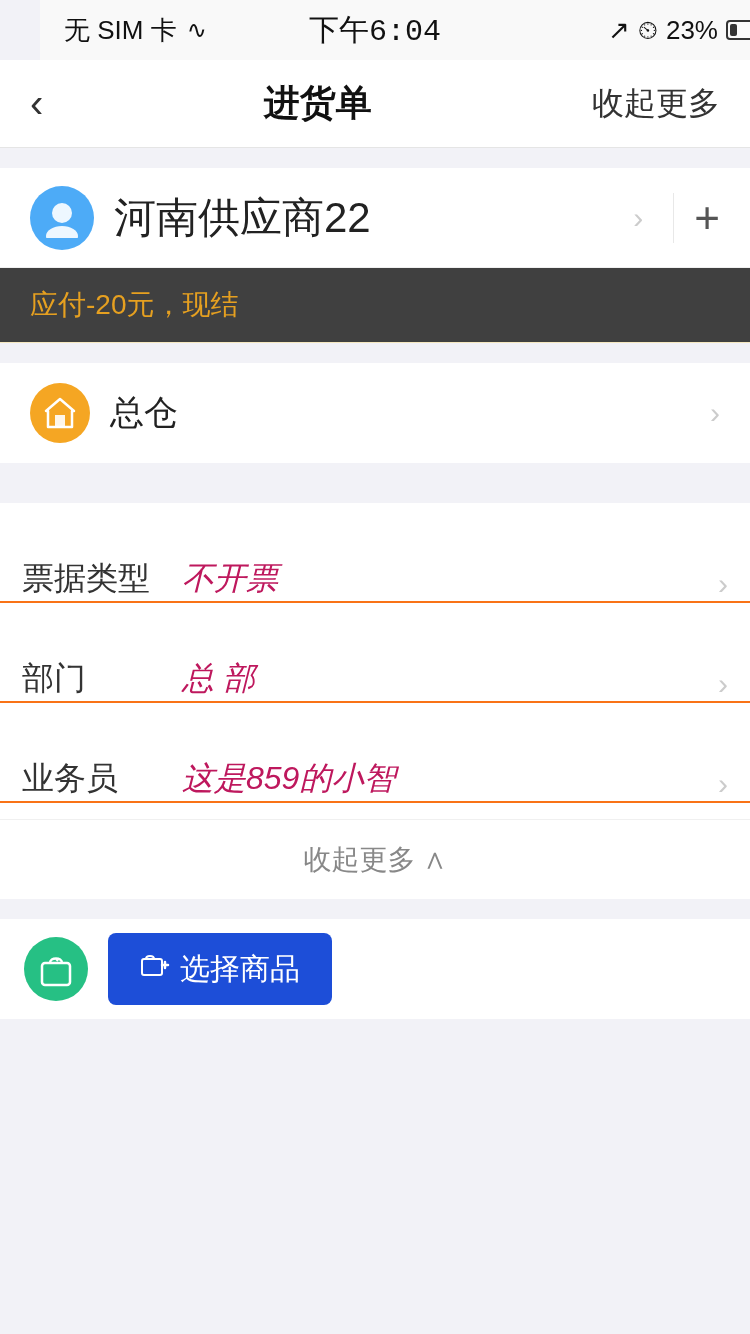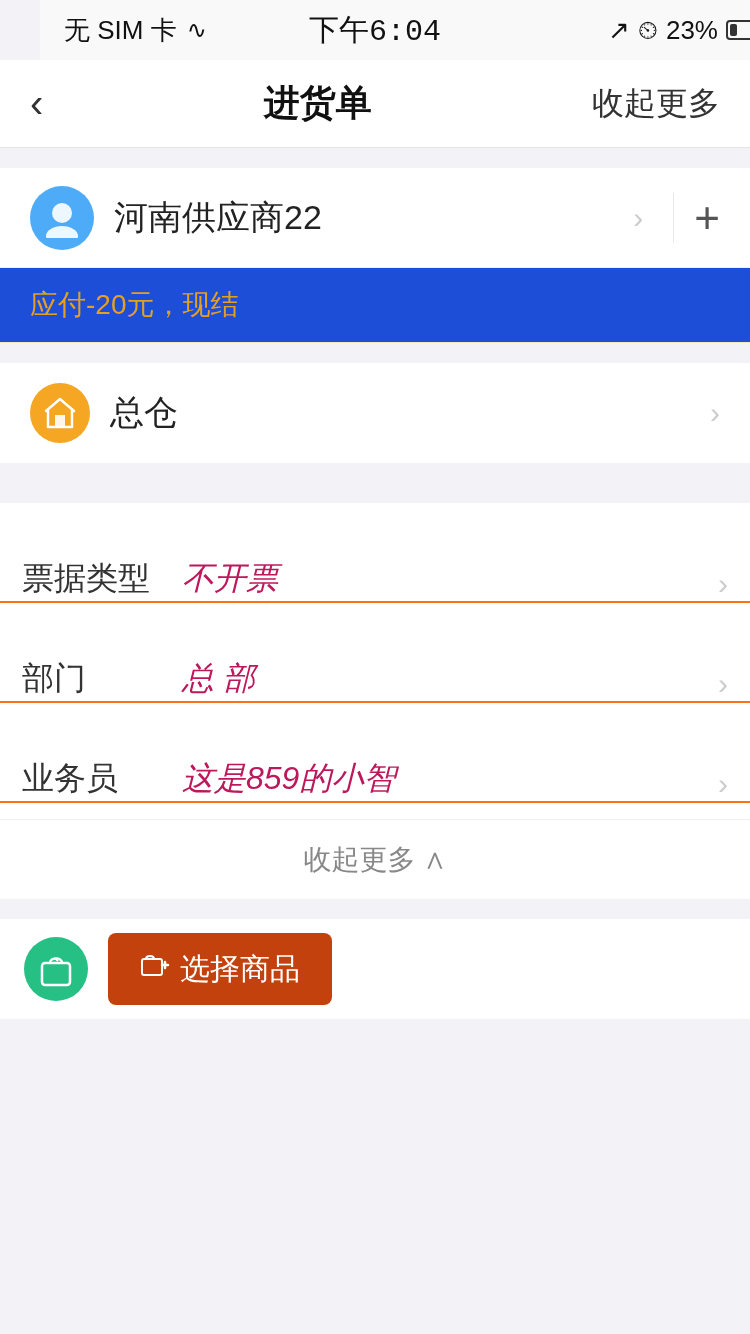--- a/index.html
+++ b/index.html
@@ -130,38 +130,38 @@
       border-radius: 50%;
       background: #4dabf7;
       display: flex;
       align-items: center;
       justify-content: center;
       margin-right: 20px;
       flex-shrink: 0;
     }
     .supplier-name {
       flex: 1;
-      font-size: 34px;
+      font-size: 42px;
       color: #222;
     }
     .supplier-chevron {
       color: #ccc;
       font-size: 30px;
       margin-right: 30px;
     }
     .supplier-add {
       color: #555;
       font-size: 44px;
       padding-left: 20px;
       border-left: 1px solid #e8e8e8;
     }
 
     
     .notice-row {
-      background: #1d4ed8;
+      background: #404040;
       padding: 18px 30px;
       font-size: 28px;
       color: #e6a020;
       border-bottom: 1px solid #f5e8c0;
     }
 
     
     .warehouse-row {
       background: #fff;
       display: flex;
@@ -268,21 +268,21 @@
     .products-icon svg {
       width: 36px;
       height: 36px;
     }
     .products-count {
       flex: 1;
       font-size: 32px;
       color: #333;
     }
     .select-btn {
-      background: #c2410c;
+      background: #1d4ed8;
       color: #fff;
       font-size: 30px;
       padding: 0 32px;
       height: 72px;
       border-radius: 8px;
       display: flex;
       align-items: center;
       gap: 10px;
       cursor: pointer;
     }

